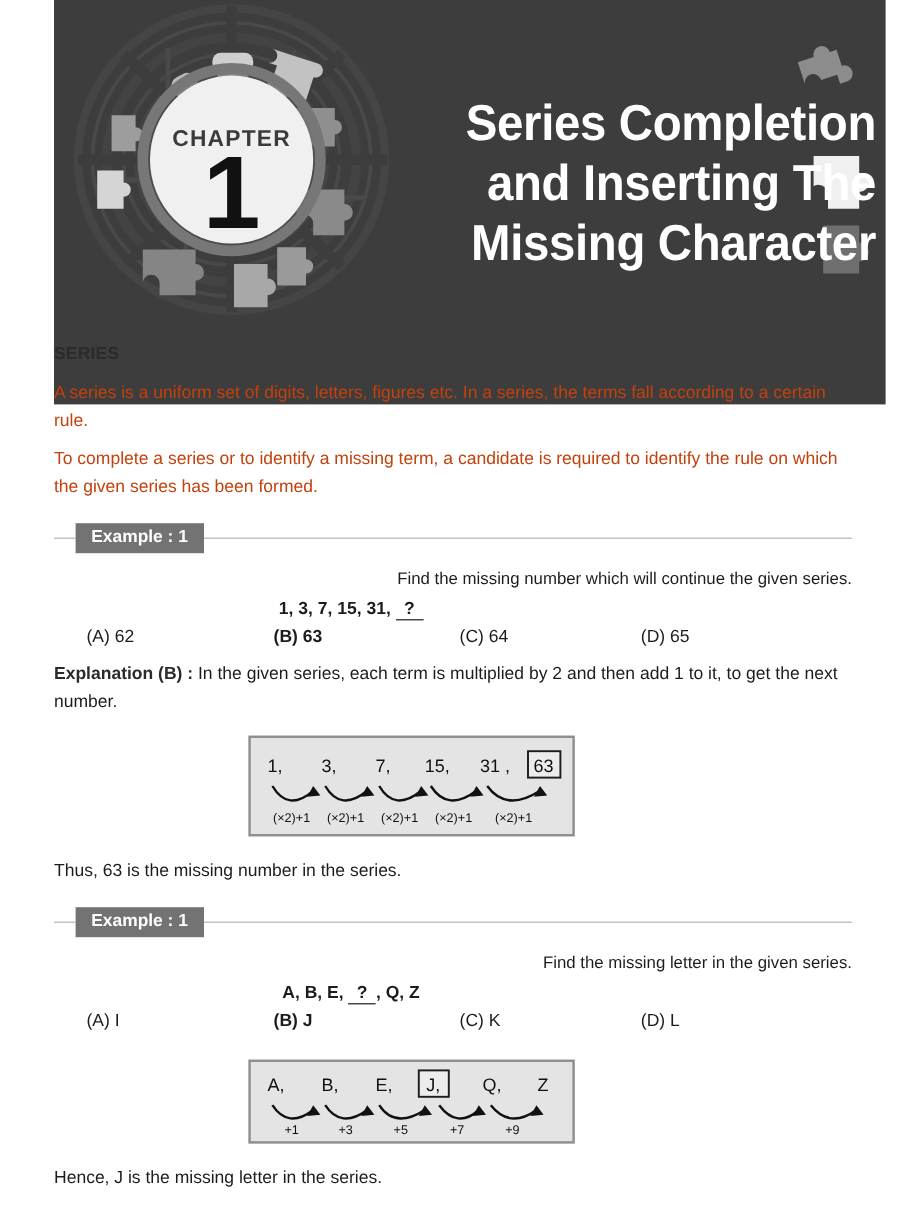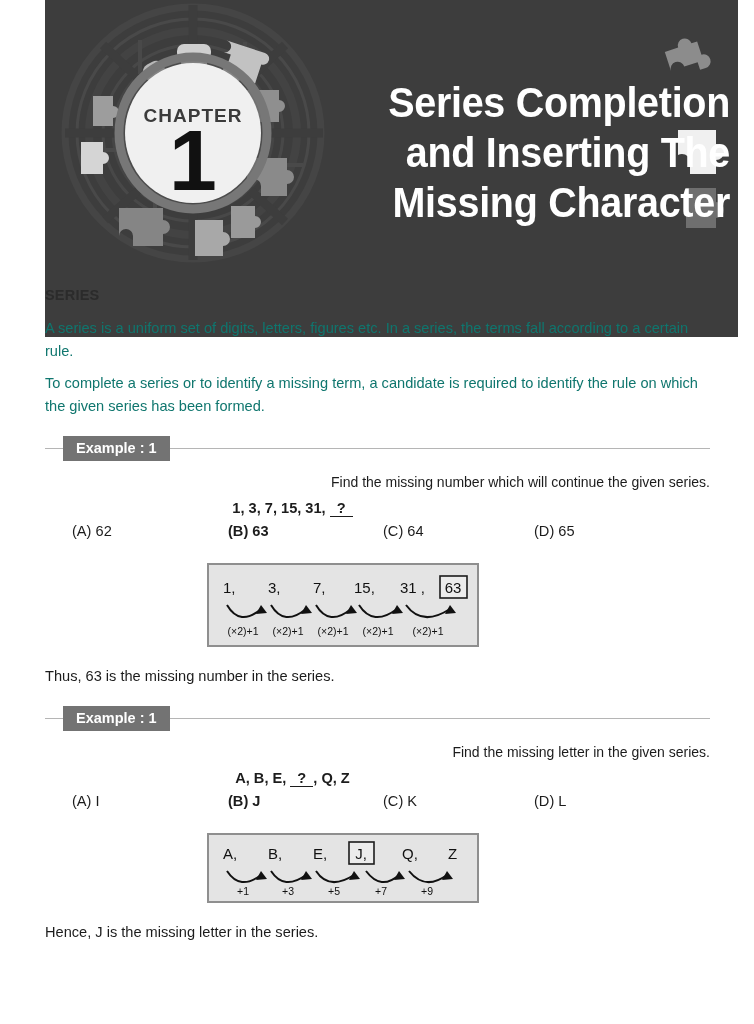--- a/index.html
+++ b/index.html
@@ -60,21 +60,21 @@
   .section-head {
     font-size: 14.5px;
     font-weight: bold;
     color: #2b2b2b;
     margin: 22px 0 14px 0;
     letter-spacing: 0.2px;
   }
   .para {
     font-size: 14.6px;
     line-height: 23px;
-    color: #0f766e;
+    color: #c2410c;
     margin: 0 0 9px 0;
     text-align: left;
   }
 
   
   .example-rule {
     display: flex;
     align-items: center;
     margin: 18px 0 10px 0;
   }
@@ -262,20 +262,23 @@
     <span class="opt opt-c">
       <span>(C)</span>
       <span>64</span>
     </span>
     <span class="opt opt-d">
       <span>(D)</span>
       <span>65</span>
     </span>
   </div>
 
+  <p class="explanation">
+    <b>Explanation (B) :</b><span> In the given series, each term is multiplied by 2 and then add 1 to it, to get the next number.</span>
+  </p>
 
   <div class="diagram-wrap">
     <div class="diagram">
       <svg width="268" height="80" viewBox="0 0 268 80" xmlns="http://www.w3.org/2000/svg">
         <g font-family="Liberation Sans, sans-serif" font-size="15" fill="#111111">
           <text x="14" y="28">1,</text>
           <text x="59" y="28">3,</text>
           <text x="104" y="28">7,</text>
           <text x="145" y="28">15,</text>
           <text x="191" y="28">31 ,</text>

